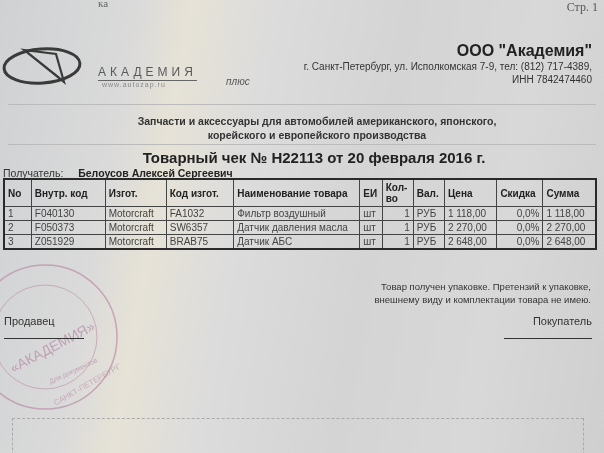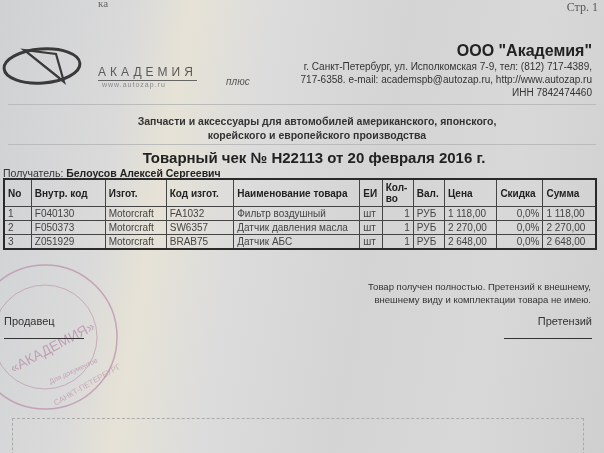--- a/index.html
+++ b/index.html
@@ -20,21 +20,21 @@
     .company { position: absolute; right: 12px; top: 42px; text-align: right; }
     .company-name { font-size: 16px; font-weight: bold; color: #222; }
     .company-line { font-size: 10px; color: #333; line-height: 13px; }
 
     .hr { position: absolute; left: 8px; right: 8px; height: 1px; background: #bbb; }
 
     .tagline { position: absolute; left: 0; right: 0; top: 114px; text-align: center; font-size: 10.5px; font-weight: bold; color: #333; line-height: 14px; padding-left: 30px; }
 
     .receipt-title { position: absolute; left: 0; right: 0; top: 149px; text-align: center; font-size: 15px; font-weight: bold; color: #222; padding-left: 24px; }
     .recipient { position: absolute; left: 3px; top: 167px; font-size: 10.5px; color: #333; }
-    .recipient b { color: #222; }
+    .recipient b { color: #222; margin-left: 12px; }
 
     table.items { position: absolute; left: 3px; top: 178px; width: 594px; border-collapse: collapse; font-size: 10px; border: 2px solid #2a2a2a; }
     table.items th, table.items td { border: 1px solid #444; padding: 1px 3px; white-space: nowrap; }
     table.items th { text-align: left; font-weight: bold; color: #222; height: 24px; line-height: 11px; }
     table.items td { color: #444; height: 11px; line-height: 11px; }
     td.num { text-align: right; }
     td.total-label { text-align: right; font-weight: bold; color: #222; border: none; }
     td.total-val { text-align: right; }
 
     .note { position: absolute; right: 13px; top: 280px; text-align: right; font-size: 9.5px; color: #333; line-height: 13px; }
@@ -60,21 +60,20 @@
 
 <div class="brand">
   <div class="brand-name">АКАДЕМИЯ</div>
   <div class="brand-url">www.autozap.ru</div>
   <div class="brand-plus">плюс</div>
 </div>
 
 <div class="company">
   <div class="company-name">ООО "Академия"</div>
   <div class="company-line">г. Санкт-Петербург, ул. Исполкомская 7-9, тел: (812) 717-4389,</div>
-  <div class="company-line">717-6358. e-mail: academspb@autozap.ru, http://www.autozap.ru</div>
   <div class="company-line">ИНН 7842474460</div>
 </div>
 
 <div class="hr" style="top:104px;"></div>
 
 <div class="tagline">
   <div>Запчасти и аксессуары для автомобилей американского, японского,</div>
   <div>корейского и европейского производства</div>
 </div>
 
@@ -148,22 +147,22 @@
 
 <svg class="stamp" viewBox="0 0 150 150">
   <circle cx="75" cy="75" r="72" fill="none" stroke="#b98ca8" stroke-width="1.5" opacity="0.7"></circle>
   <circle cx="75" cy="75" r="52" fill="none" stroke="#b98ca8" stroke-width="1" opacity="0.6"></circle>
   <text x="30" y="92" font-family="Liberation Sans, sans-serif" font-size="14" fill="#b98ca8" opacity="0.75" transform="rotate(-28 75 75)">«АКАДЕМИЯ»</text>
   <text x="60" y="120" font-family="Liberation Sans, sans-serif" font-size="7" fill="#b98ca8" opacity="0.7" transform="rotate(-25 75 75)">Для документов</text>
   <text x="50" y="140" font-family="Liberation Sans, sans-serif" font-size="8" fill="#b98ca8" opacity="0.6" transform="rotate(-30 75 75)">САНКТ-ПЕТЕРБУРГ</text>
 </svg>
 
 <div class="note">
-  <div>Товар получен полностью. Претензий к внешнему,</div>
+  <div>Товар получен упаковке. Претензий к упаковке,</div>
   <div>внешнему виду и комплектации товара не имею.</div>
 </div>
 
 <div class="seller">Продавец</div>
 <div class="seller-line"></div>
-<div class="buyer">Претензий</div>
+<div class="buyer">Покупатель</div>
 <div class="buyer-line"></div>
 
 <div class="dashed-box"></div>
 
 </body></html>

